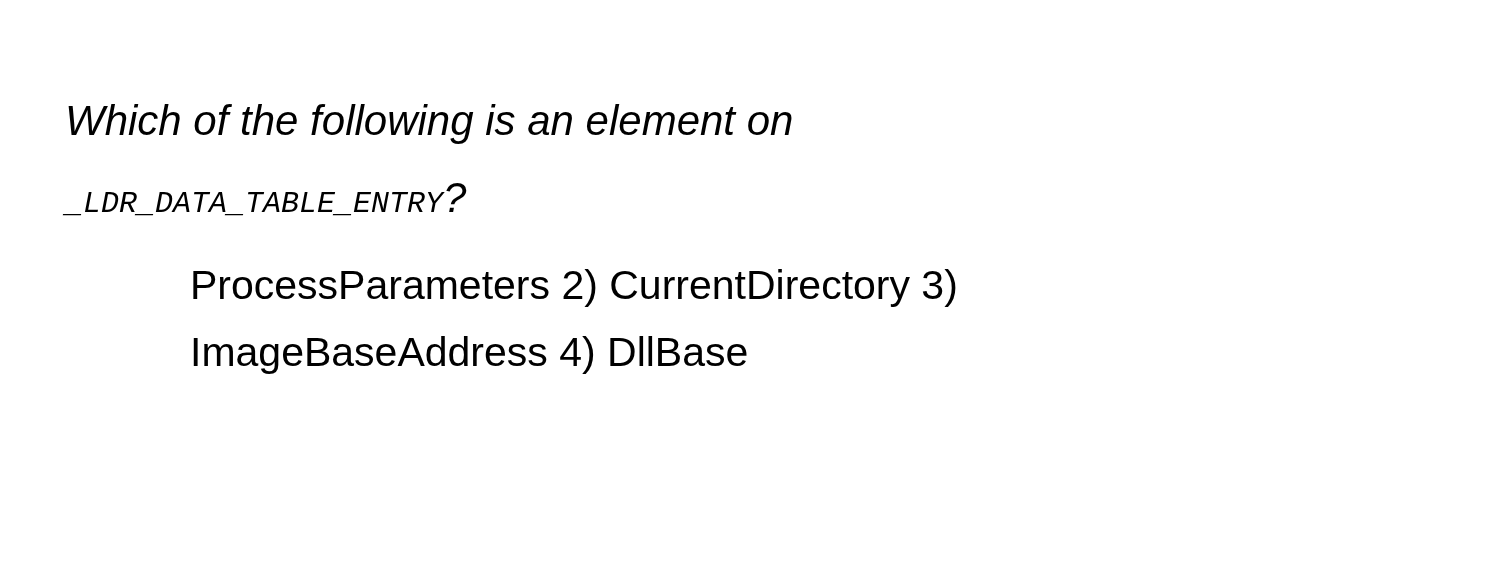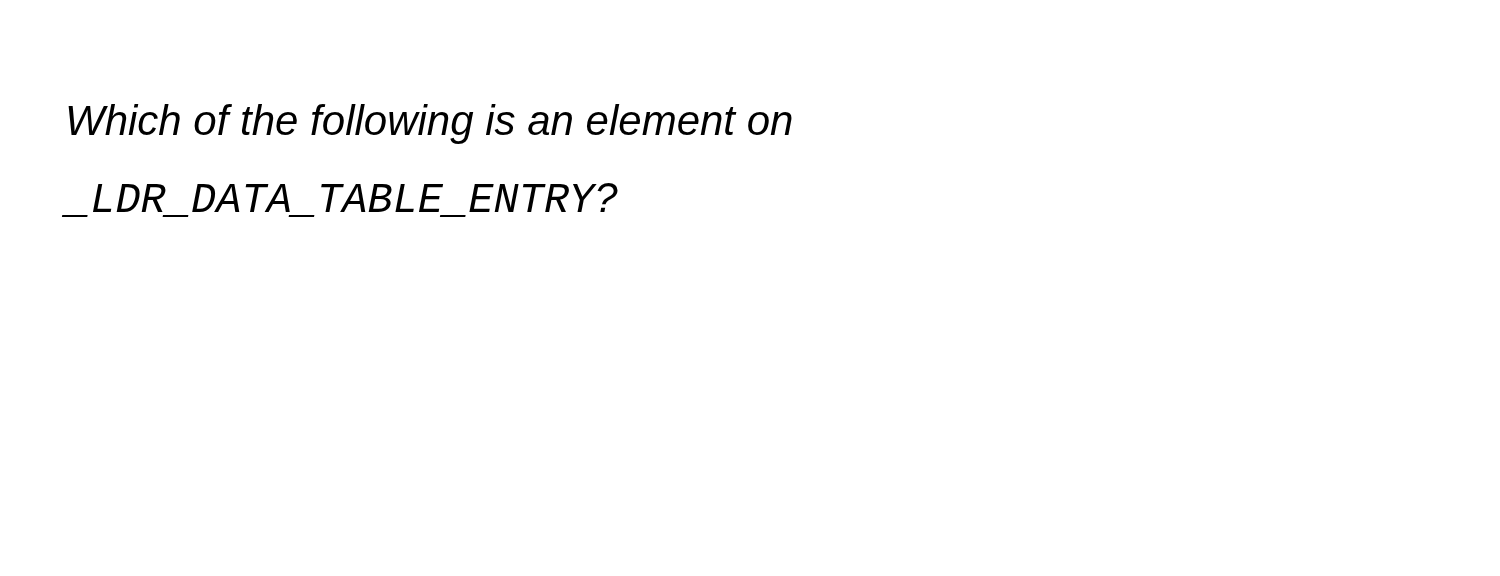--- a/index.html
+++ b/index.html
@@ -16,21 +16,21 @@
       padding: 85px 65px;
     }
     .question-text {
       font-size: 42px;
       line-height: 1.7;
       font-weight: 400;
       font-style: italic;
     }
     .code-text {
       font-family: "Courier New", Courier, monospace;
-      font-size: 42px;
+      font-size: 30px;
     }
     .question-line1 {
       margin-bottom: 6px;
     }
     .question-line2 {
       margin-bottom: 18px;
     }
     .options-block {
       padding-left: 125px;
       font-size: 41px;
@@ -41,13 +41,15 @@
 </head>
 <body>
 
 <div class="question-text question-line1">
   <span>Which of the following is an element on</span>
 </div>
 <div class="question-text question-line2">
   <span class="code-text">_LDR_DATA_TABLE_ENTRY</span><span>?</span>
 </div>
 <div class="options-block">
+  <div>ProcessParameters 2) CurrentDirectory 3)</div>
+  <div>ImageBaseAddress 4) DllBase</div>
 </div>
 
 </body></html>

